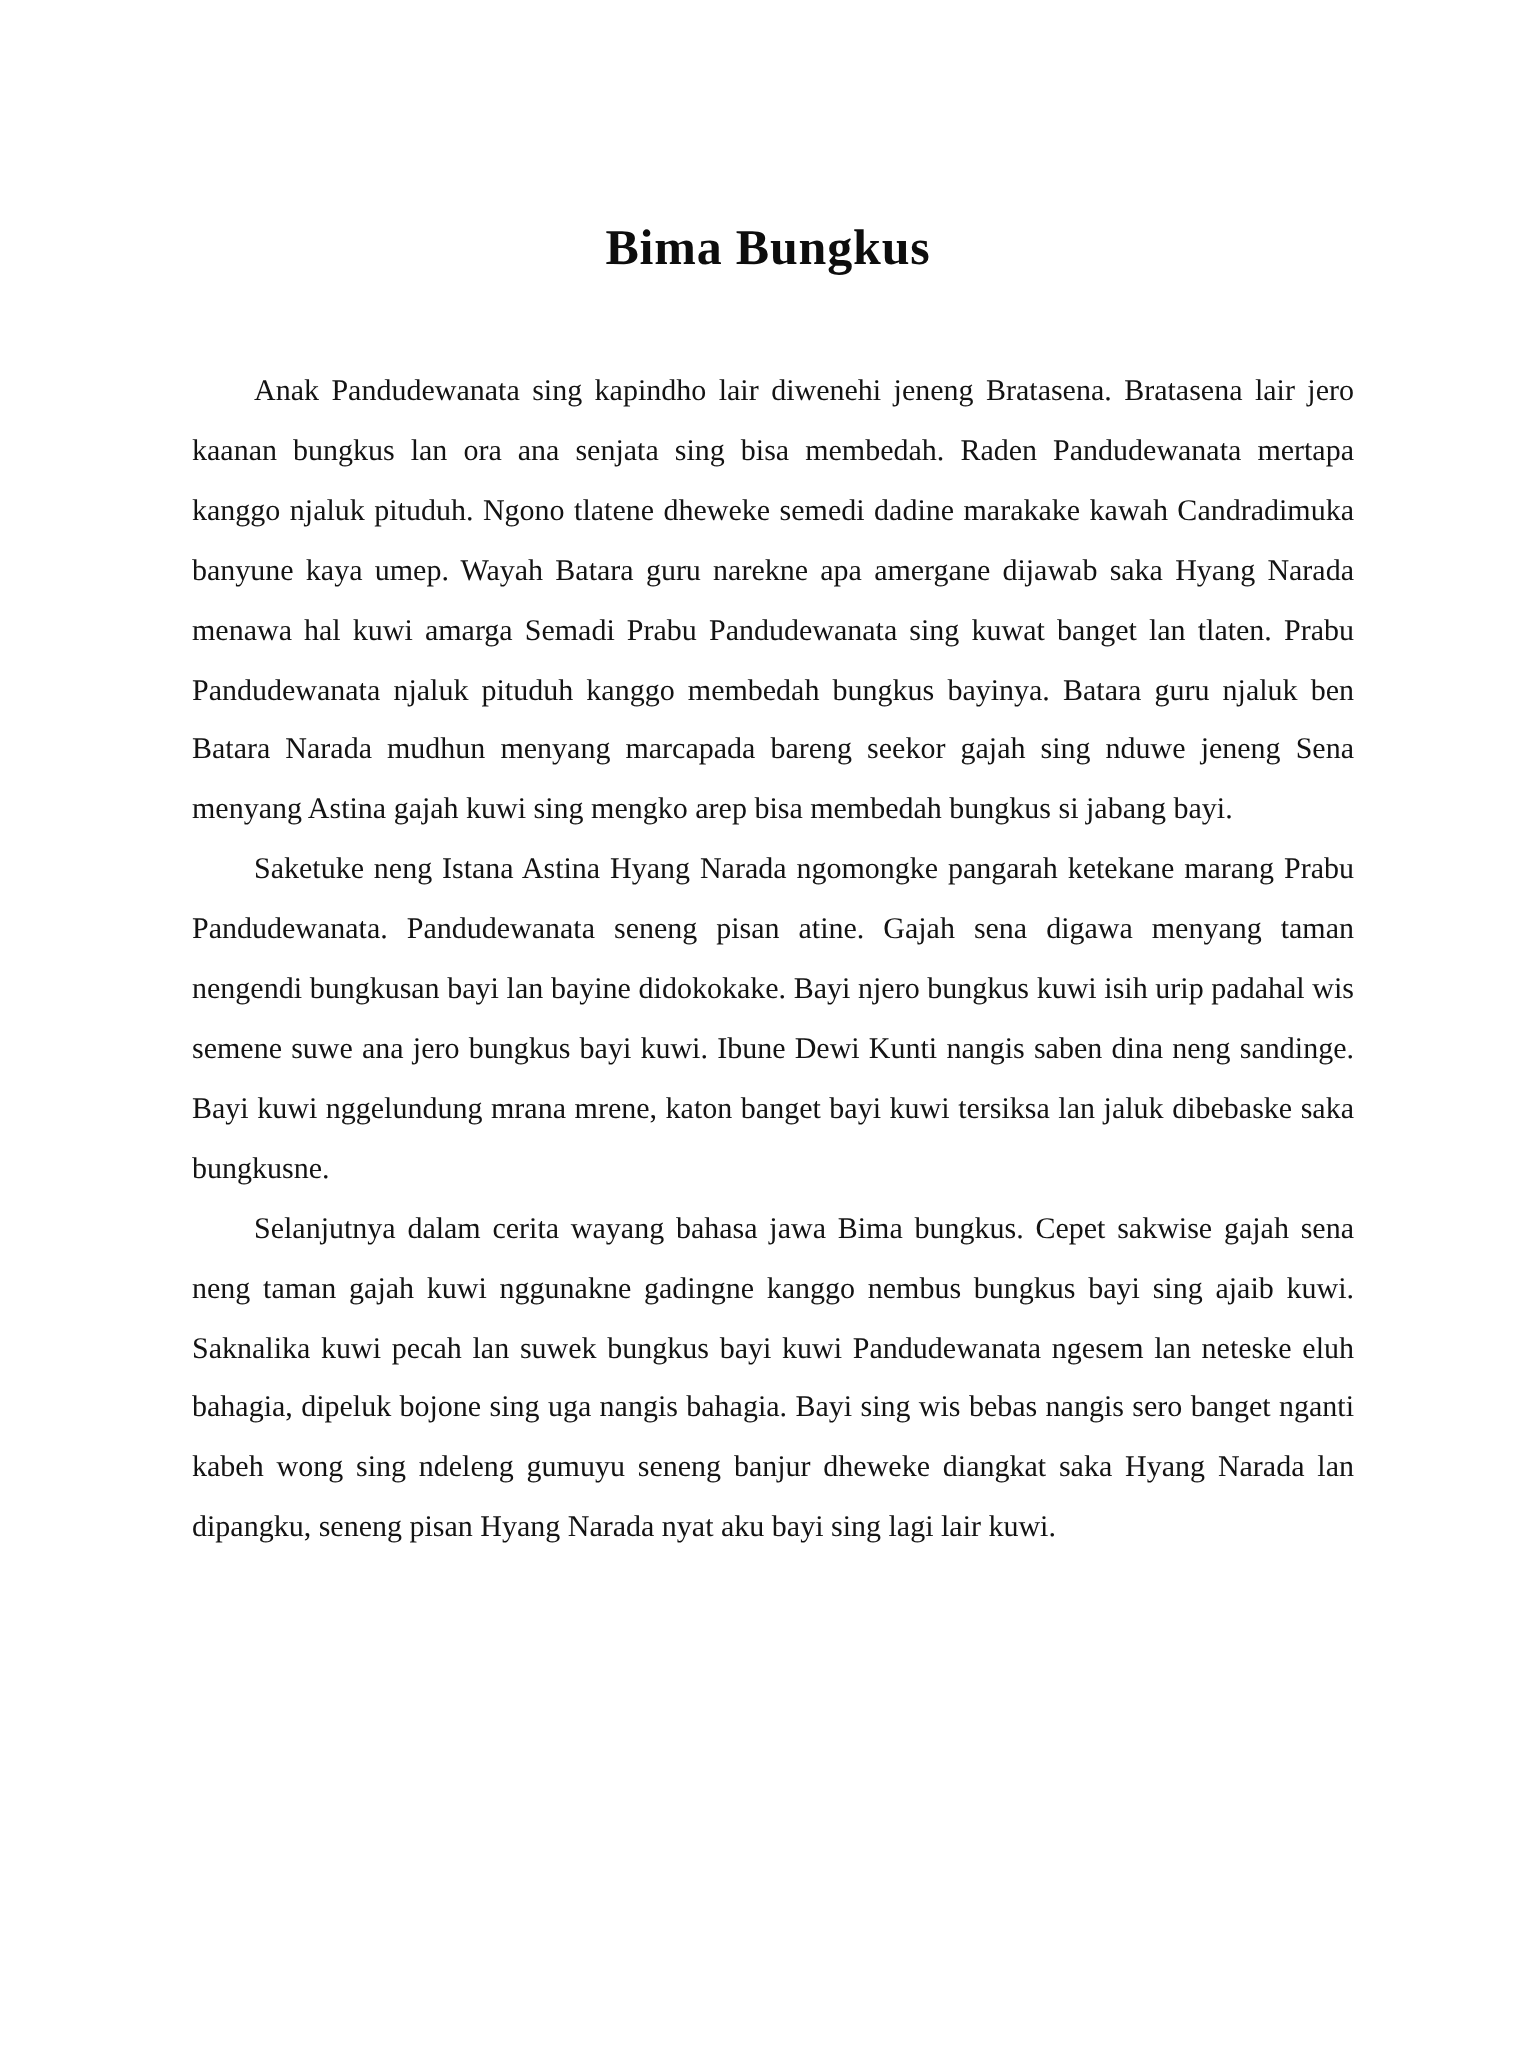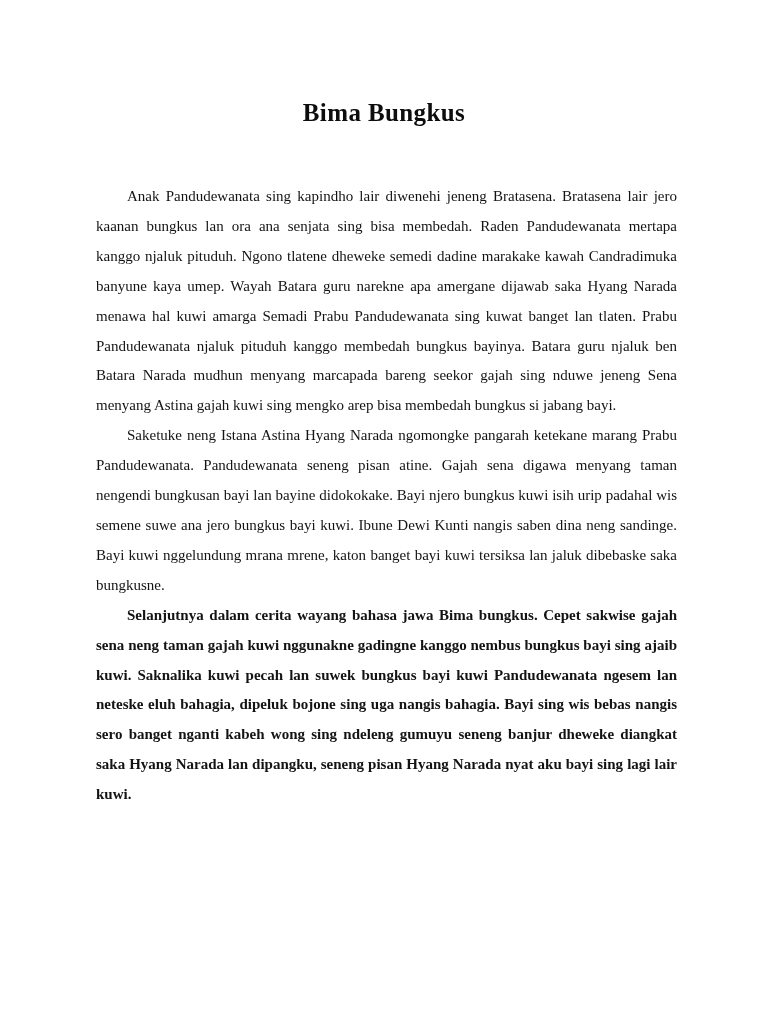--- a/index.html
+++ b/index.html
@@ -20,21 +20,21 @@
   .page {
     position: relative;
     width: 768px;
     height: 1024px;
     background: #ffffff;
     box-sizing: border-box;
   }
 
   .doc-title {
     position: absolute;
-    top: 82px;
+    top: 94px;
     left: 0;
     width: 768px;
     text-align: center;
     font-size: 25px;
     font-weight: bold;
     letter-spacing: 0.4px;
     color: #0d0d0d;
     font-family: "Liberation Serif", "DejaVu Serif", serif;
   }
 
@@ -51,21 +51,20 @@
   }
 
   .body-text p {
     margin: 0;
     text-indent: 31px;
     text-align: justify;
   }
 
   .body-text p:last-child {
     text-align: justify;
-    font-weight: bold;
   }
 </style>
 </head>
 <body>
 
 <div class="page">
 
   <h1 class="doc-title">Bima Bungkus</h1>
 
   <div class="body-text">

